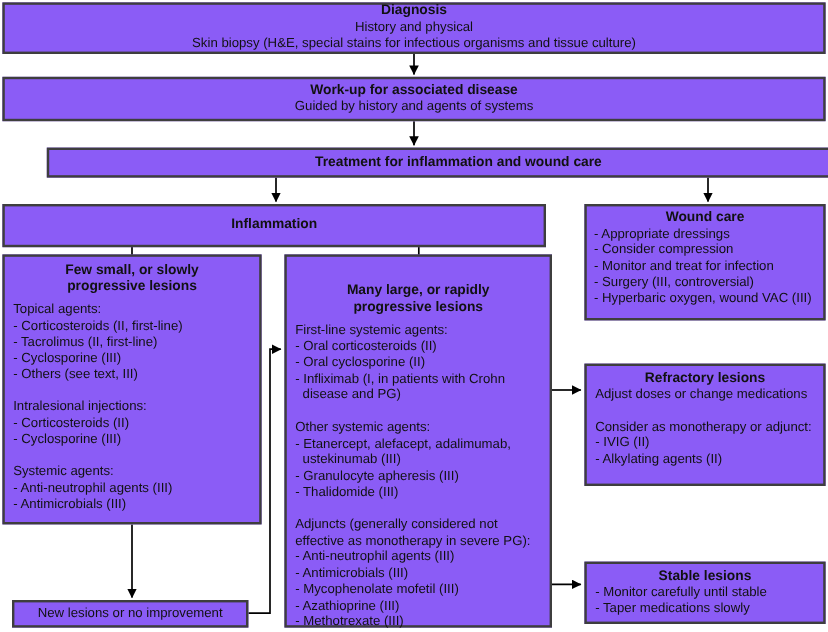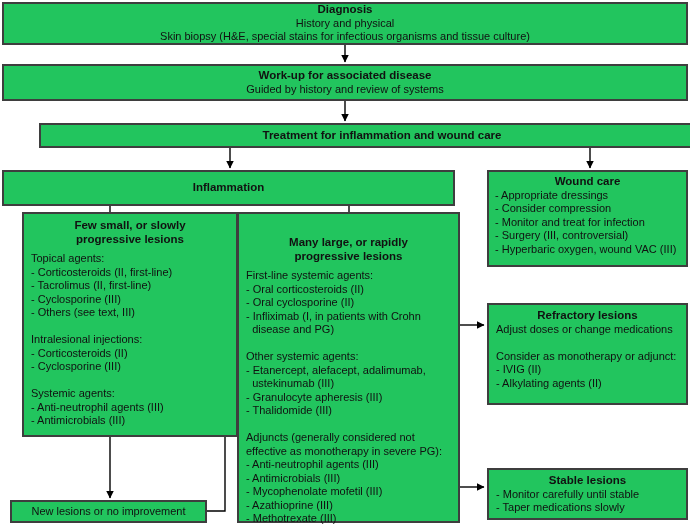--- a/index.html
+++ b/index.html
@@ -7,21 +7,21 @@
   .stage {
     position: relative;
     width: 690px;
     height: 527px;
     background: #ffffff;
     overflow: hidden;
     color: #111111;
   }
   .box {
     position: absolute;
-    background: #22c55e;
+    background: #8b5cf6;
     border: 2px solid #3e3e3e;
   }
   .box .title {
     font-weight: bold;
     font-size: 11.5px;
     line-height: 13.5px;
     text-align: center;
     white-space: pre-line;
   }
   .box .body {
@@ -34,21 +34,21 @@
     display: flex;
     flex-direction: column;
     justify-content: center;
   }
   
   #box-diagnosis   { left: 2px;   top: 2px;   width: 686px; height: 43px;  padding: 1px 6px; }
   #box-workup      { left: 2px;   top: 64px;  width: 686px; height: 37px;  padding: 3px 6px; }
   #box-treatment   { left: 2px;   top: 123px; width: 686px; height: 25px; margin-left: 37px;  }
   #box-inflammation{ left: 2px;   top: 170px; width: 453px; height: 36px;  }
   #box-woundcare   { left: 487px; top: 170px; width: 201px; height: 97px;  padding: 3px 6px; }
-  #box-fewsmall    { left: 2px;   top: 212px; width: 216px; height: 225px; padding: 5px 7px; margin-left: 20px; }
+  #box-fewsmall    { left: 2px;   top: 212px; width: 216px; height: 225px; padding: 5px 7px; }
   #box-manylarge   { left: 237px; top: 212px; width: 223px; height: 311px; padding: 22px 7px; }
   #box-refractory  { left: 487px; top: 303px; width: 201px; height: 102px; padding: 4px 7px; }
   #box-stable      { left: 487px; top: 468px; width: 201px; height: 52px;  padding: 4px 7px; }
   #box-newlesions  { left: 10px;  top: 500px; width: 197px; height: 23px;  }
   .title-gap { height: 6px; }
   svg.connectors {
     position: absolute;
     left: 0; top: 0;
     width: 690px; height: 527px;
     pointer-events: none;
@@ -78,21 +78,21 @@
   </svg>
 
   <div class="box centered-text v-center" id="box-diagnosis">
     <div class="title">Diagnosis</div>
     <div class="body">History and physical
 Skin biopsy (H&amp;E, special stains for infectious organisms and tissue culture)</div>
   </div>
 
   <div class="box centered-text v-center" id="box-workup">
     <div class="title">Work-up for associated disease</div>
-    <div class="body">Guided by history and review of systems</div>
+    <div class="body">Guided by history and agents of systems</div>
   </div>
 
   <div class="box v-center" id="box-treatment">
     <div class="title">Treatment for inflammation and wound care</div>
   </div>
 
   <div class="box v-center" id="box-inflammation">
     <div class="title">Inflammation</div>
   </div>
 

